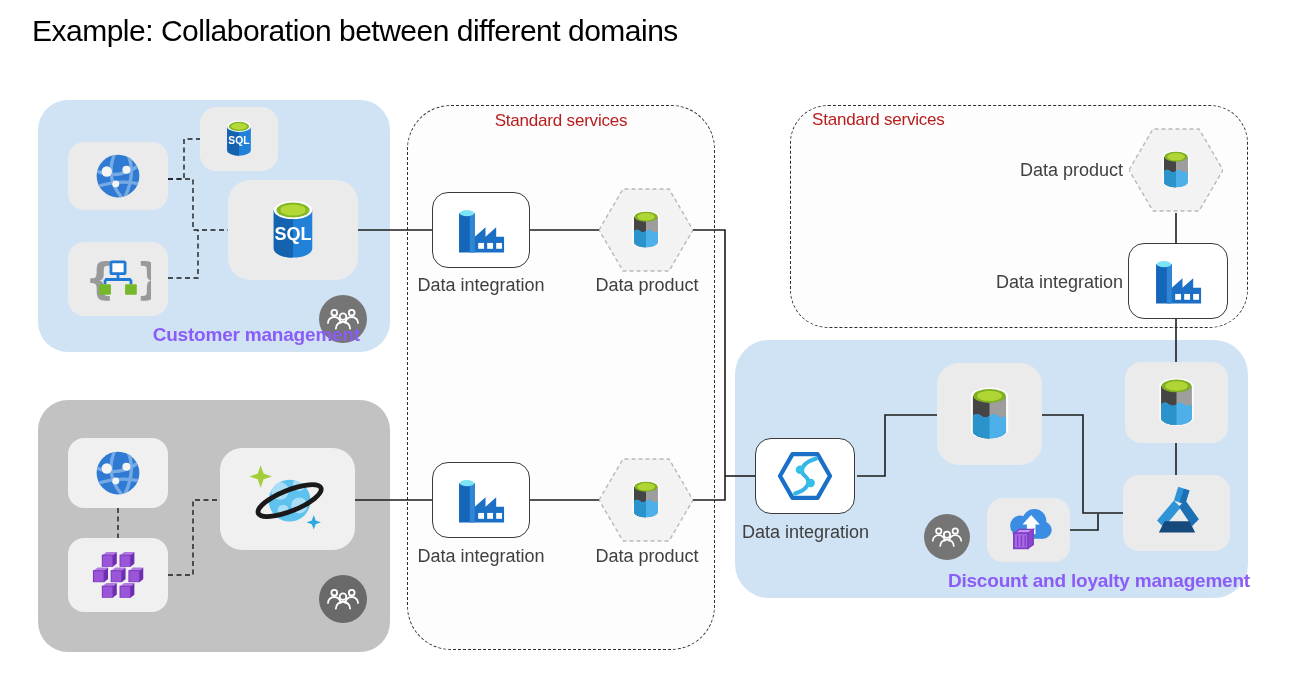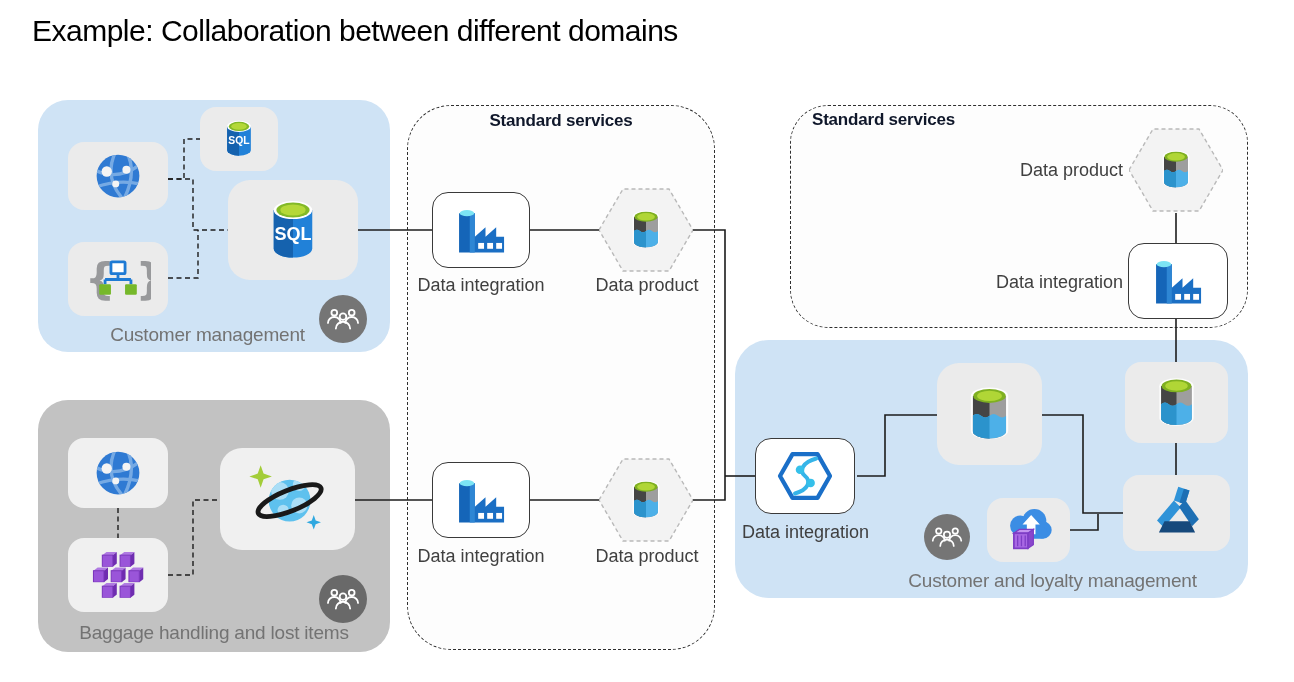--- a/index.html
+++ b/index.html
@@ -21,23 +21,23 @@
   .tile.big{border-radius:22px;}
   .wbox{position:absolute;background:#ffffff;border:1.5px solid #3a3a3a;
         border-radius:16px;z-index:3;display:flex;align-items:center;
         justify-content:center;box-sizing:border-box;}
   .circle{position:absolute;border-radius:50%;z-index:4;display:flex;
           align-items:center;justify-content:center;}
   .hex{position:absolute;z-index:3;}
   .lbl{position:absolute;font-size:18px;color:#404040;z-index:5;}
   .lbl.c{text-align:center;}
   .lbl.r{text-align:right;}
-  .dlabel{position:absolute;font-weight:400;font-size:19px;color:#737373;
-          text-align:center;letter-spacing:-0.2px;z-index:5;}
-  .svctitle{position:absolute;font-weight:700;font-size:17px;color:#0f172a;
+  .dlabel{position:absolute;font-weight:700;font-size:19px;color:#8b5cf6;
+          text-align:right;letter-spacing:-0.2px;z-index:5;}
+  .svctitle{position:absolute;font-weight:400;font-size:17px;color:#b91c1c;
             z-index:5;letter-spacing:-0.2px;}
   .ptitle{position:absolute;left:32px;top:14px;font-size:30px;font-weight:400;
           color:#000;z-index:5;letter-spacing:-0.5px;}
   svg{display:block;}
 </style>
 </head>
 <body>
 
 <svg width="0" height="0" style="position:absolute" aria-hidden="true">
   <defs>
@@ -250,21 +250,20 @@
   <div class="tile lt big" style="left:220px;top:448px;width:135px;height:102px;">
     <svg width="84" height="74">
         <use href="#sym-cosmos"></use>
       </svg>
   </div>
   <div class="circle" style="left:319px;top:575px;width:48px;height:48px;background:#696969;">
     <svg width="38" height="38">
         <use href="#sym-people"></use>
       </svg>
   </div>
-  <div class="dlabel" style="left:45px;top:622px;width:338px;">Baggage handling and lost items</div>
 
   <div class="svctitle" style="left:432px;top:111px;width:258px;text-align:center;">Standard services</div>
   <div class="wbox" style="left:432px;top:192px;width:98px;height:76px;">
     <svg width="54" height="54">
         <use href="#sym-factory"></use>
       </svg>
   </div>
   <div class="hex" style="left:599px;top:187px;">
     <svg width="94" height="86" viewBox="0 0 94 86">
       <use href="#sym-hex"></use>
@@ -327,15 +326,15 @@
   <div class="circle" style="left:924px;top:514px;width:46px;height:46px;background:#757575;">
     <svg width="36" height="36">
         <use href="#sym-people"></use>
       </svg>
   </div>
   <div class="tile" style="left:987px;top:498px;width:83px;height:64px;">
     <svg width="54" height="50">
         <use href="#sym-cloudup"></use>
       </svg>
   </div>
-  <div class="dlabel" style="left:855px;top:570px;width:395px;">Customer and loyalty management</div>
+  <div class="dlabel" style="left:855px;top:570px;width:395px;">Discount and loyalty management</div>
 
 </div>
 
 </body></html>

